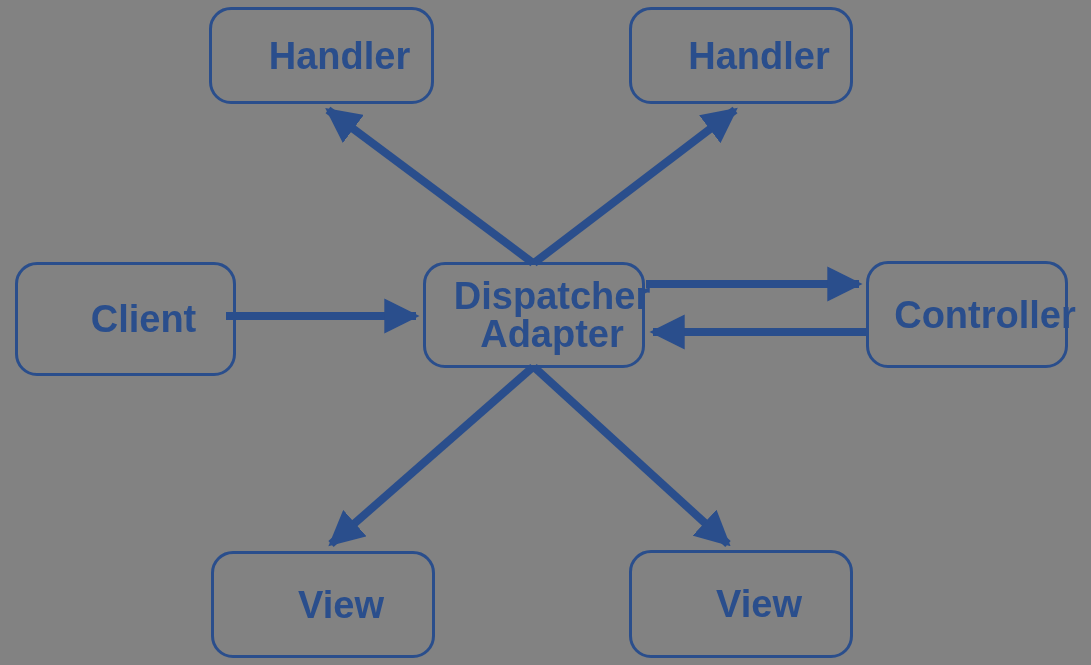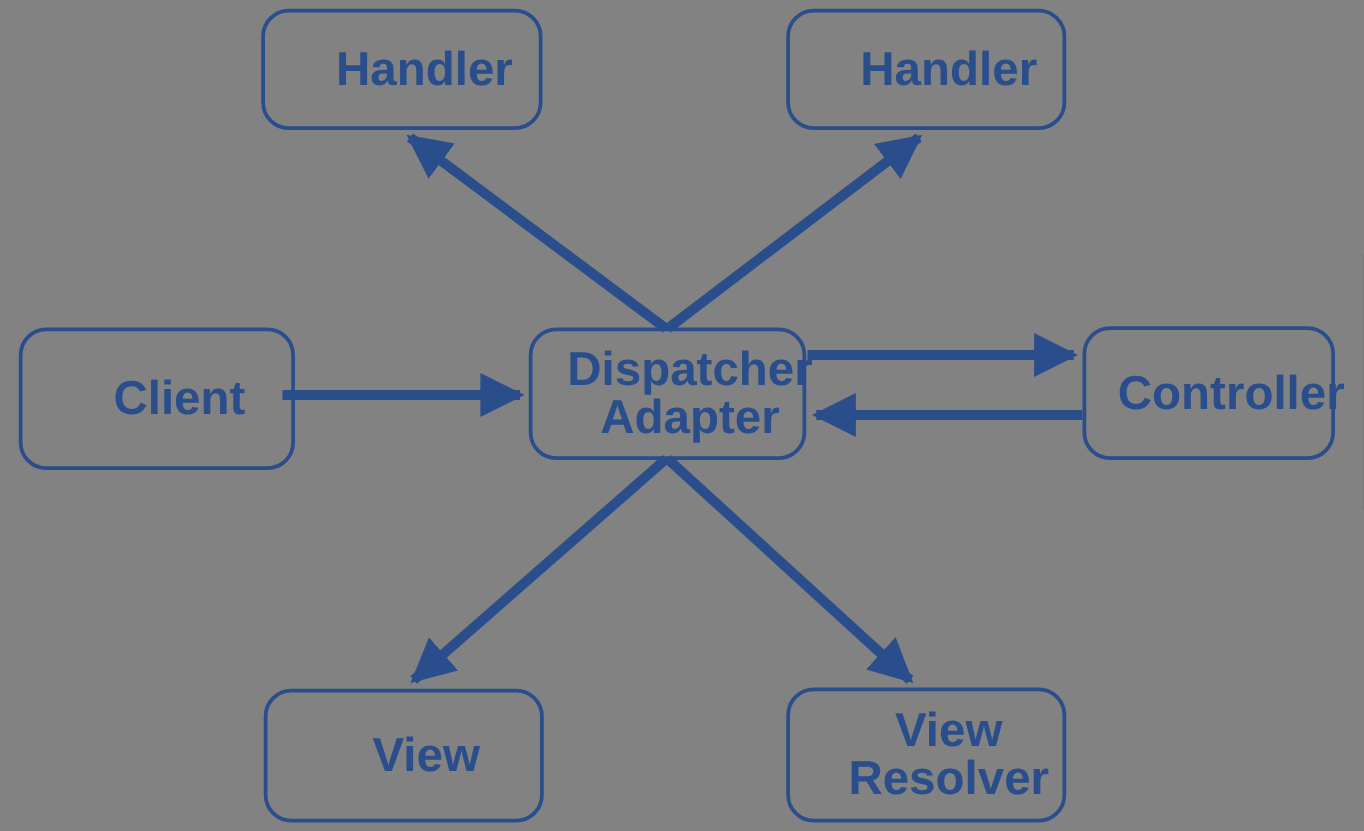--- a/index.html
+++ b/index.html
@@ -95,16 +95,15 @@
   <div class="node" id="n-controller">
     <span class="line">Controller</span>
   </div>
 
   <div class="node" id="n-view-jsp">
     <span class="line">View</span>
   </div>
 
   <div class="node" id="n-view-resolver">
     <span class="line">View</span>
-    <span class="line">Resolver</span>
   </div>
 
 </div>
 
 </body></html>

